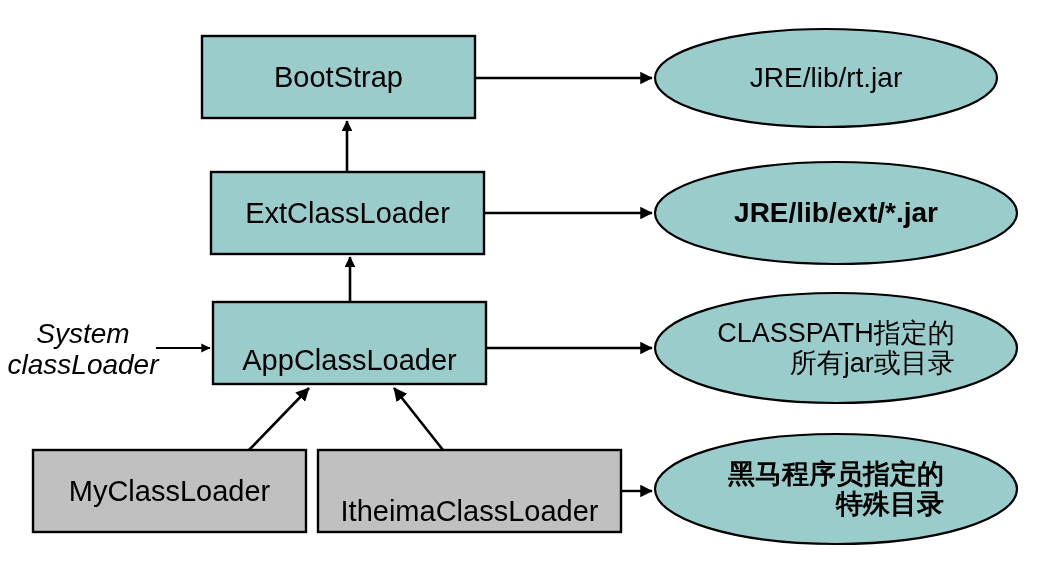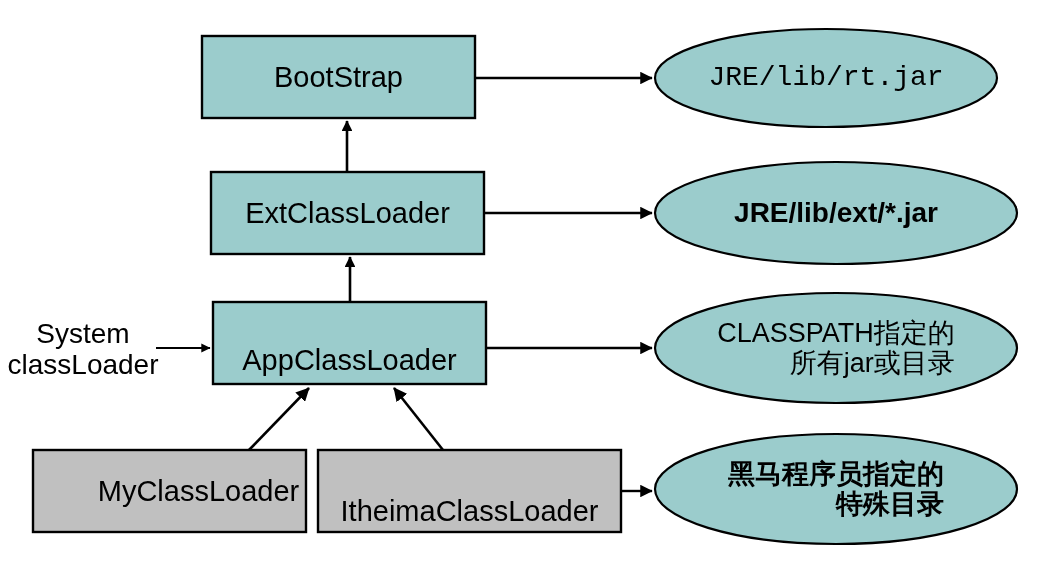--- a/index.html
+++ b/index.html
@@ -39,20 +39,21 @@
   }
   .lbl-ellipse {
     font-size: 28px;
   }
   .lbl-ellipse-cn {
     font-size: 27px;
     text-align: right;
   }
   .lbl-free {
     font-size: 28px;
+    font-style: italic;
   }
 </style>
 </head>
 <body>
 
 <div id="canvas">
 
   <svg id="diagram-svg" width="1038" height="562" viewBox="0 0 1038 562">
     <defs>
       <marker id="arrowFilled" viewBox="0 0 10 10" refX="9.4" refY="5" markerWidth="5.2" markerHeight="5.2" orient="auto-start-reverse">
@@ -99,25 +100,25 @@
 
     <ellipse cx="836" cy="489" rx="181" ry="55" fill="#9BCCCC" stroke="#000000" stroke-width="2.2"></ellipse>
   </svg>
 
   <div class="node-label lbl-box" style="left:202px; top:36px; width:273px; height:82px;">BootStrap</div>
 
   <div class="node-label lbl-box" style="left:211px; top:172px; width:273px; height:82px;text-align:right;">ExtClassLoader</div>
 
   <div class="node-label lbl-box" style="left:213px; top:308px; width:273px; height:104px;">AppClassLoader</div>
 
-  <div class="node-label lbl-box" style="left:33px; top:450px; width:273px; height:82px;margin-left:29px;">MyClassLoader</div>
+  <div class="node-label lbl-box" style="left:33px; top:450px; width:273px; height:82px;">MyClassLoader</div>
 
   <div class="node-label lbl-box" style="left:318px; top:450px; width:303px; height:82px;margin-top:20px;">ItheimaClassLoader</div>
 
-  <div class="node-label lbl-ellipse" style="left:655px; top:29px; width:342px; height:98px;font-family:Liberation Mono, monospace;">JRE/lib/rt.jar</div>
+  <div class="node-label lbl-ellipse" style="left:655px; top:29px; width:342px; height:98px;">JRE/lib/rt.jar</div>
 
   <div class="node-label lbl-ellipse" style="left:655px; top:162px; width:362px; height:102px;font-weight:bold;">JRE/lib/ext/*.jar</div>
 
   <div class="node-label lbl-ellipse-cn" style="left:655px; top:293px; width:362px; height:110px;">CLASSPATH指定的
 所有jar或目录</div>
 
   <div class="node-label lbl-ellipse-cn" style="left:655px; top:434px; width:362px; height:110px;font-weight:bold;">黑马程序员指定的
 特殊目录</div>
 
   <div class="node-label lbl-free" style="left:8px; top:313px; width:150px; height:72px;">System

